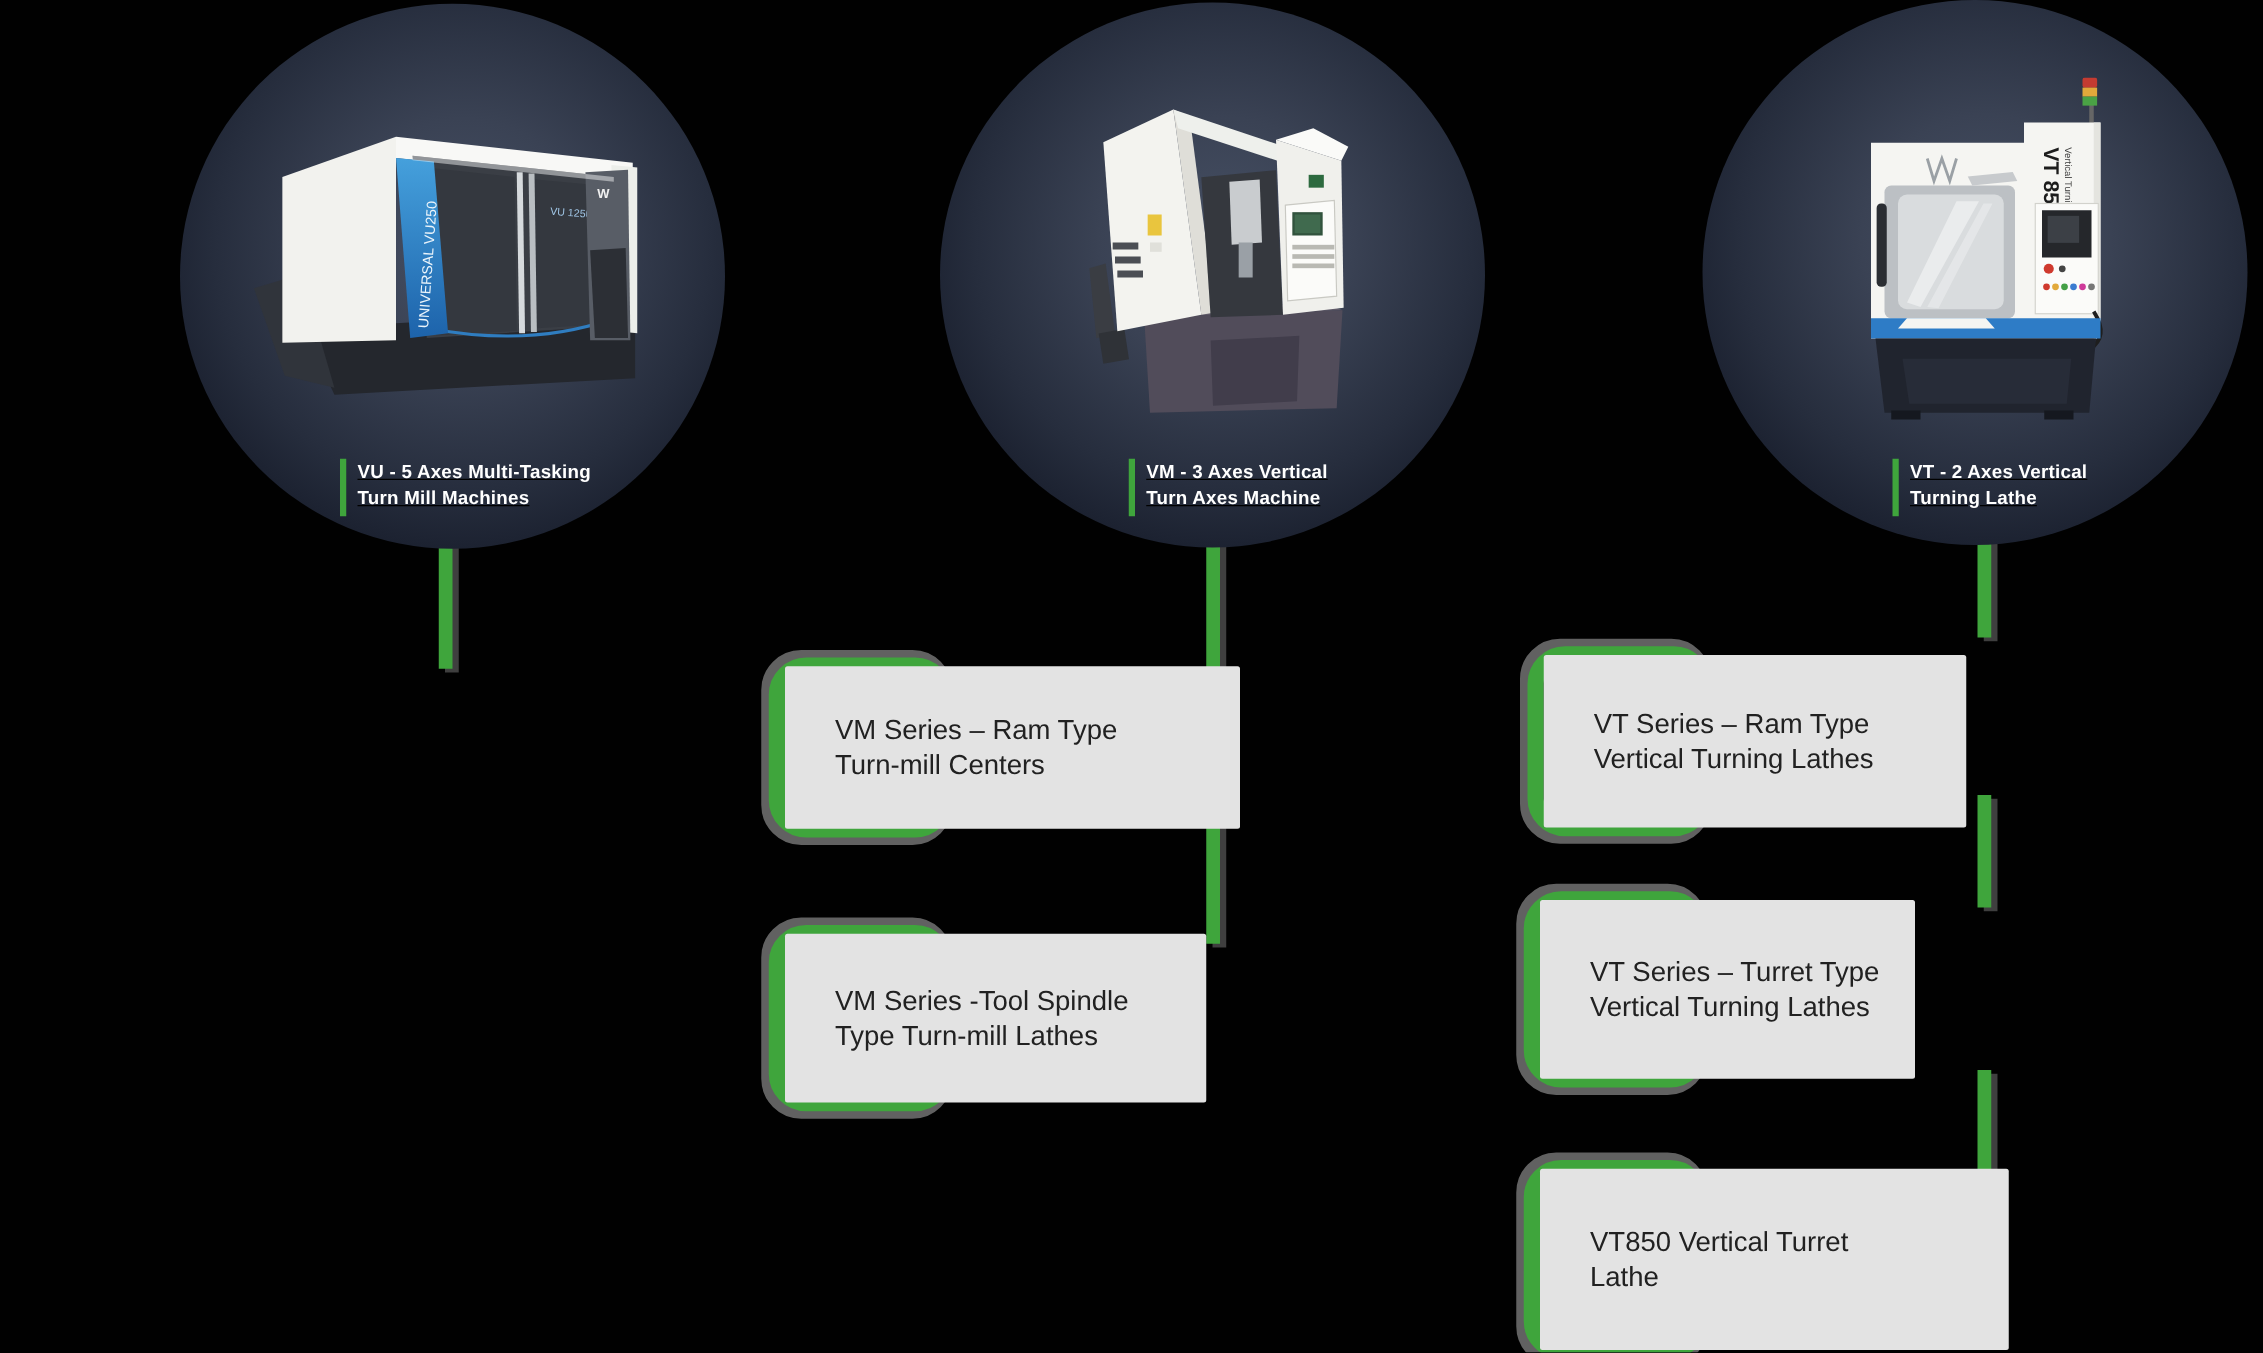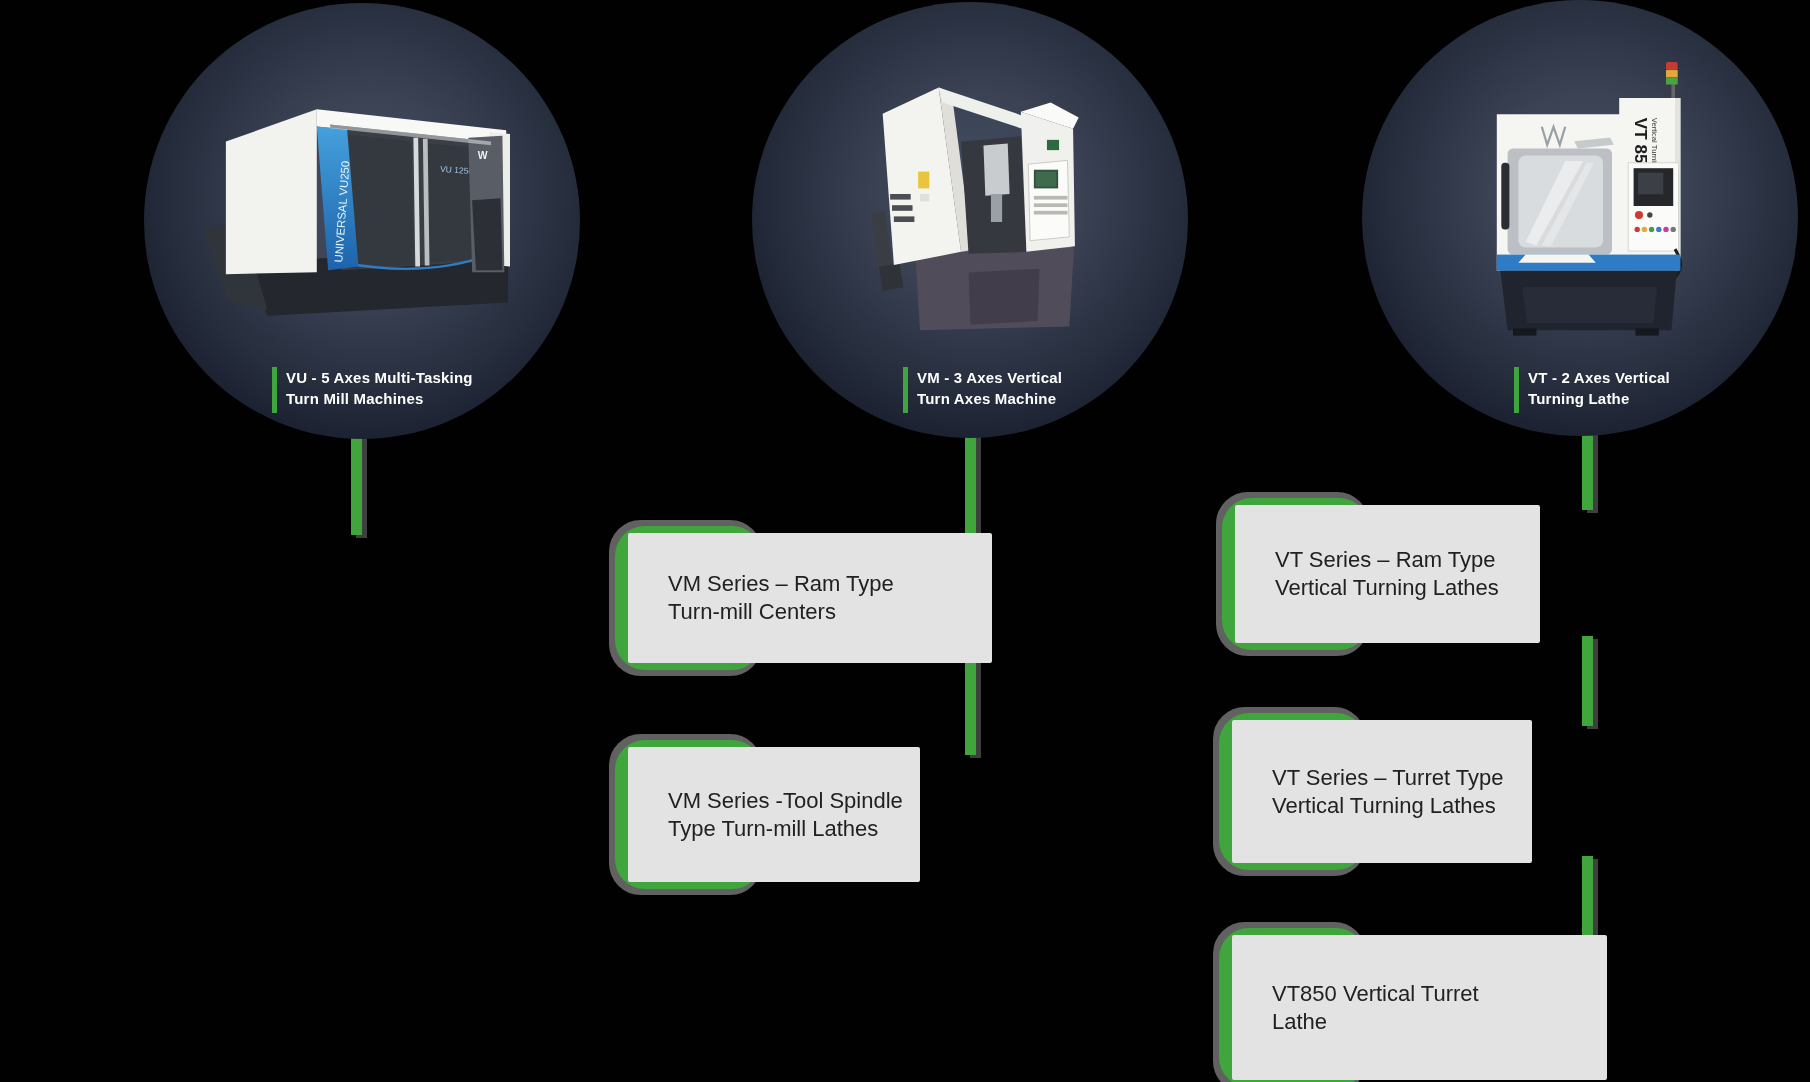--- a/index.html
+++ b/index.html
@@ -7,21 +7,21 @@
     position:relative;width:1810px;height:1082px;background:#010101;overflow:hidden;
     font-family:"Liberation Sans",sans-serif;
   }
   
   .circle{
     position:absolute;border-radius:50%;z-index:2;
     background:radial-gradient(circle at 52% 44%, #465064 0%, #3a4254 30%, #262d3d 60%, #141927 84%, #0a0d15 100%);
   }
   .circle svg{position:absolute;}
   
-  .circle-caption{position:absolute;z-index:3;display:flex;align-items:stretch;}
+  .circle-caption{position:absolute;z-index:3;display:flex;align-items:stretch;text-decoration:underline;}
   .caption-bar{width:5px;background:var(--green);margin-right:9px;}
   .caption-text{color:#fff;font-size:15px;font-weight:bold;line-height:21px;letter-spacing:.2px;}
   
   .connector{
     position:absolute;width:11px;background:var(--green);z-index:1;
     box-shadow:5px 3px 0 0 rgba(115,115,115,.55);
   }
   
   .series-box{position:absolute;z-index:4;cursor:pointer;}
   .frame-shadow{
@@ -176,32 +176,32 @@
     <div class="frame-shadow"></div>
     <div class="frame"></div>
     <div class="panel">
       <div class="panel-text">
         <div>VM Series – Ram Type</div>
         <div>Turn-mill Centers</div>
       </div>
     </div>
   </div>
 
-  <div class="series-box" style="left:628px;top:747px;width:292px;height:135px">
+  <div class="series-box" style="left:628px;top:747px;width:337px;height:135px">
     <div class="frame-shadow"></div>
     <div class="frame"></div>
     <div class="panel">
       <div class="panel-text">
         <div>VM Series -Tool Spindle</div>
         <div>Type Turn-mill Lathes</div>
       </div>
     </div>
   </div>
 
-  <div class="series-box" style="left:1235px;top:505px;width:305px;height:138px">
+  <div class="series-box" style="left:1235px;top:524px;width:338px;height:138px">
     <div class="frame-shadow"></div>
     <div class="frame"></div>
     <div class="panel">
       <div class="panel-text">
         <div>VT Series – Ram Type</div>
         <div>Vertical Turning Lathes</div>
       </div>
     </div>
   </div>
 

